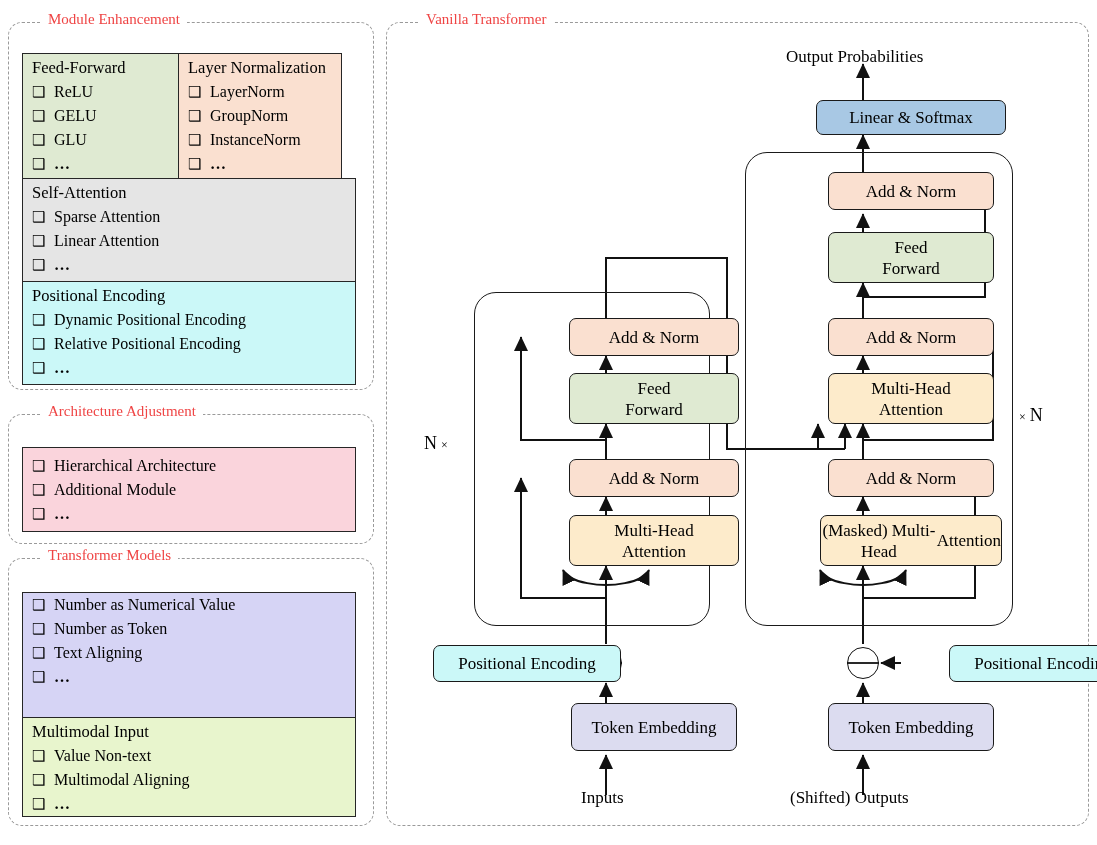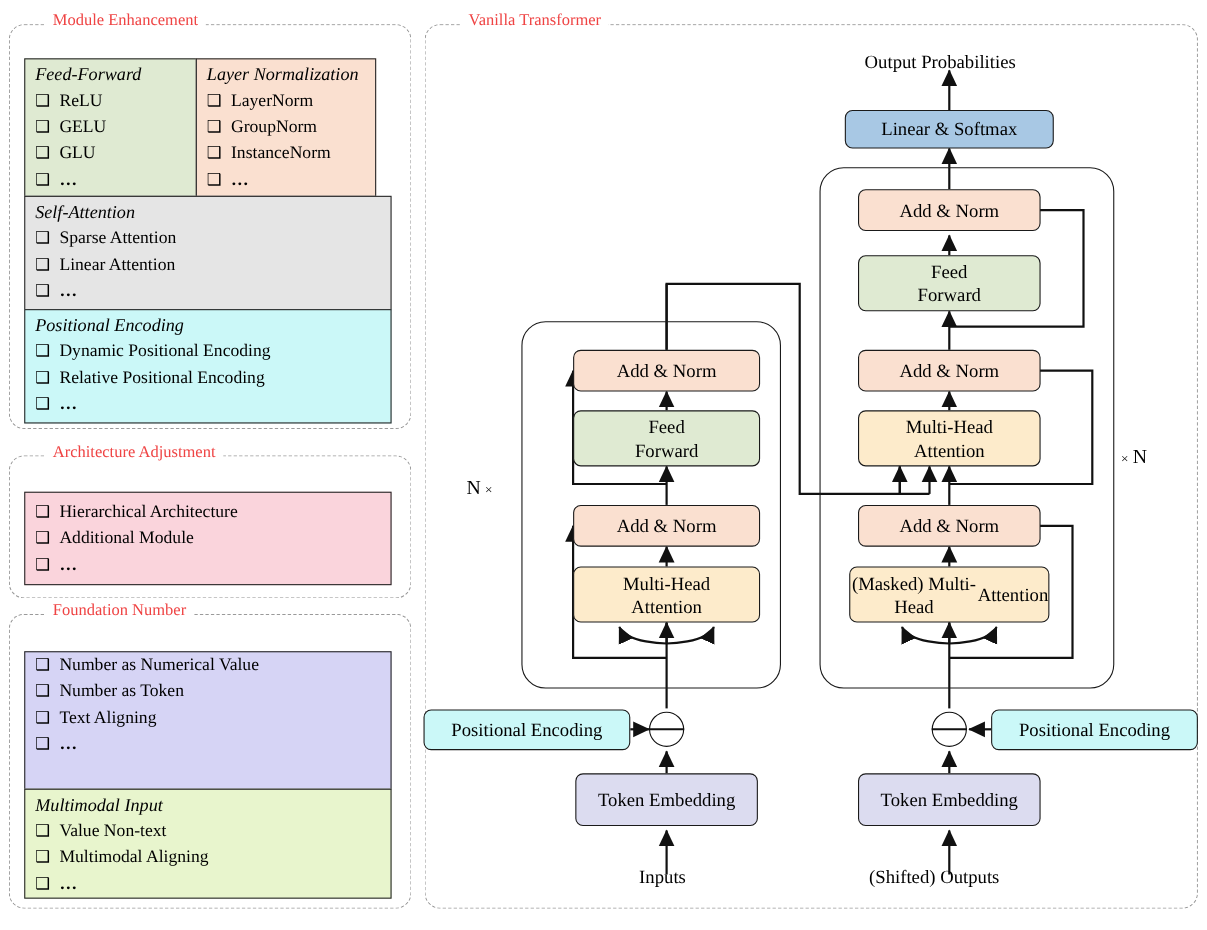--- a/index.html
+++ b/index.html
@@ -7,30 +7,30 @@
        font-family:"Liberation Serif","DejaVu Serif",serif;color:#000;}
   #root{position:absolute;left:0;top:0;width:1097px;height:845px;}
 
   
   .group{position:absolute;border:1.5px dashed #9a9a9a;border-radius:14px;box-sizing:border-box;}
   .group-title{position:absolute;top:-12px;left:32px;background:#fff;padding:0 7px;
                font-size:15px;color:#ef4444;white-space:nowrap;}
 
   
   .card{position:absolute;border:1.3px solid #262626;box-sizing:border-box;}
-  .card-head{font-style:italic;font-size:16.5px;line-height:1;padding:6px 0 3px 9px;}
+  .card-head{font-size:16.5px;line-height:1;padding:6px 0 3px 9px;}
   ul.items{list-style:none;margin:0;padding:0 0 6px 9px;}
   ul.items li{font-size:16px;line-height:23px;white-space:nowrap;display:flex;align-items:baseline;}
   .cb{display:inline-block;width:15px;margin-right:7px;font-size:15px;line-height:23px;flex:none;}
   .dots{letter-spacing:1px;font-weight:bold;}
 
   
   .blk{position:absolute;box-sizing:border-box;border:1.4px solid #1a1a1a;border-radius:7px;
        display:flex;align-items:center;justify-content:center;text-align:center;
-       font-size:17px;line-height:21px;}
+       font-size:17px;line-height:21px;margin-left:48px;}
   .stack{position:absolute;box-sizing:border-box;border:1.6px solid #1a1a1a;
          border-radius:22px;background:transparent;}
   .lbl{position:absolute;font-size:17px;white-space:nowrap;}
   .nlab{position:absolute;white-space:nowrap;}
   .nlab .big{font-size:18px;}
   .nlab .sml{font-size:12px;}
   svg.wires{position:absolute;left:0;top:0;width:1097px;height:845px;overflow:visible;}
   .plus{position:absolute;box-sizing:border-box;border:1.6px solid #111;border-radius:50%;
         background:#fff;}
 </style>
@@ -133,21 +133,21 @@
           <span>Additional Module</span>
         </li>
     <li>
           <span class="cb">❑</span>
           <span class="dots">…</span>
         </li>
   </ul>
 </div>
 
 <div class="group" style="left:8px;top:558px;width:366px;height:268px;">
-  <span class="group-title">Foundation Number</span>
+  <span class="group-title">Transformer Models</span>
 </div>
 <div class="card" style="left:22px;top:592px;width:334px;height:126px;background:#d6d4f5;">
   <ul class="items">
     <li>
           <span class="cb">❑</span>
           <span>Number as Numerical Value</span>
         </li>
     <li>
           <span class="cb">❑</span>
           <span>Number as Token</span>

